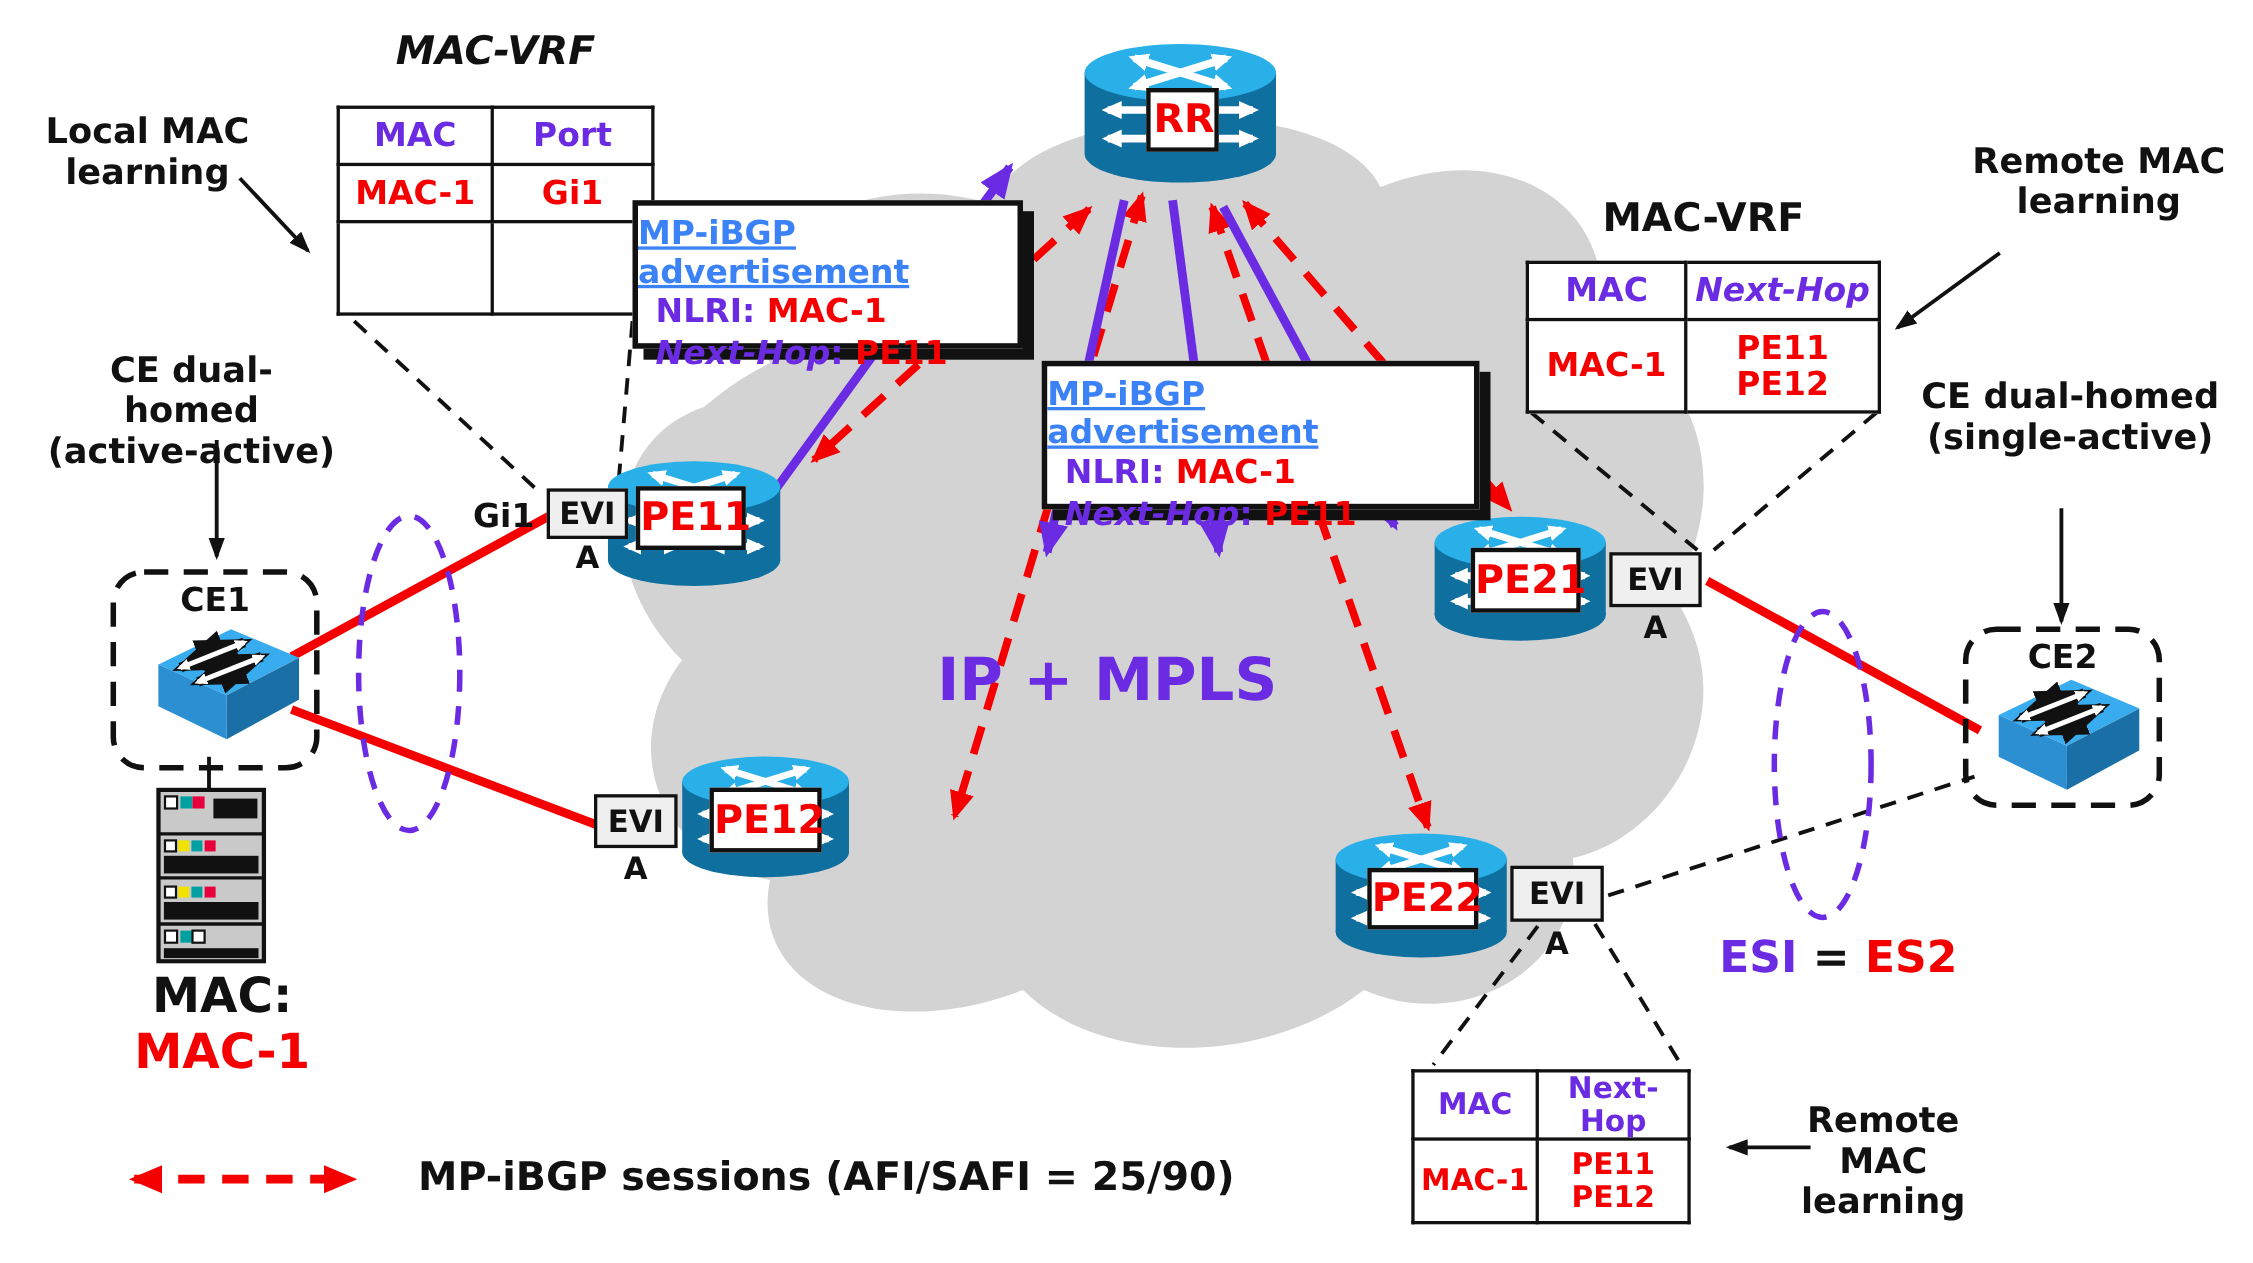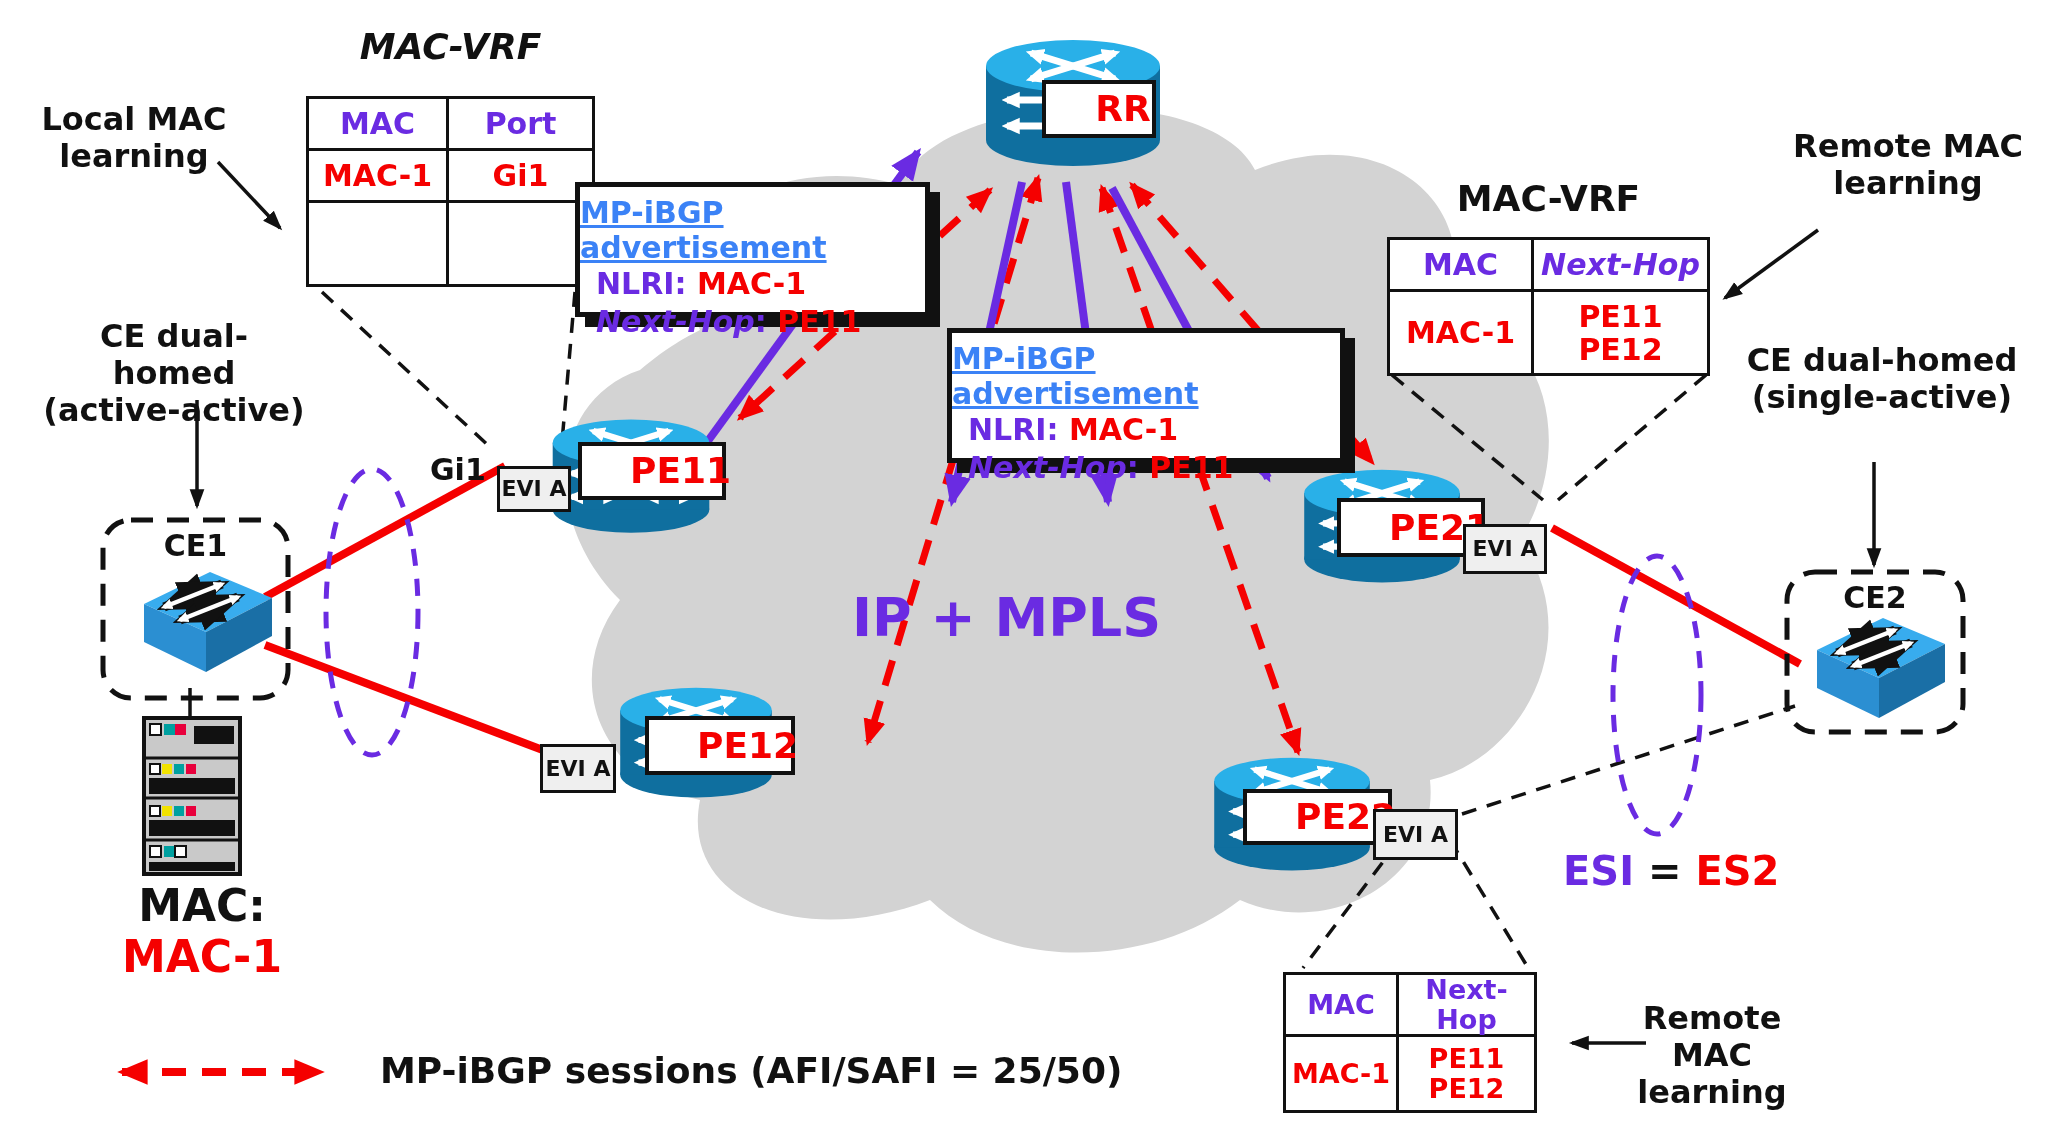--- a/index.html
+++ b/index.html
@@ -18,23 +18,23 @@
   .hdr{color:#6a2be2;font-size:30px;}
   .val{color:#f50000;font-size:30px;}
   
   .advert{background:#fff;border:5px solid #111;box-shadow:10px 10px 0 #111;z-index:3;}
   .advert .atitle{display:block;color:#3b82f6;font-weight:bold;font-size:30px;
                   text-decoration:underline;text-decoration-thickness:3px;margin-top:8px;}
   .advert .aline{display:block;font-weight:bold;font-size:30px;margin-left:16px;line-height:1.25;}
   .pur{color:#6a2be2;} .red{color:#f50000;} .blk{color:#111;}
   
   .nodebox{background:#fff;border:4px solid #111;color:#f50000;font-weight:bold;font-size:36px;
-           text-align:center;line-height:1.2;z-index:4;padding-left:48px;}
-  .evibox{background:#efefef;border:3px solid #111;color:#111;font-weight:bold;font-size:22px;
-          text-align:center;line-height:1.5;z-index:4;margin-top:22px;}
+           text-align:right;line-height:1.2;z-index:4;}
+  .evibox{background:#efefef;border:3px solid #111;color:#111;font-weight:bold;font-size:28px;
+          text-align:center;line-height:1.5;z-index:4;}
   .esi{font-size:40px;font-weight:bold;z-index:4;}
   .cloud-label{color:#6a2be2;font-weight:bold;font-size:54px;z-index:2;}
   .ce-name{color:#111;font-weight:bold;font-size:30px;text-align:center;}
   .gi{color:#111;font-weight:bold;font-size:30px;}
   .legend-text{color:#111;font-weight:bold;font-size:36px;}
 </style>
 </head>
 <body>
 
 <div id="stage">
@@ -266,15 +266,15 @@
     <span class="blk">MAC:</span>
     <span class="red">MAC-1</span>
   </div>
 
   <div class="abs esi" style="left:1563px;top:848px;">
     <span class="pur">ESI</span>
     <span class="blk">=</span>
     <span class="red">ES2</span>
   </div>
 
-  <div class="abs legend-text" style="left:380px;top:1050px;">MP-iBGP sessions (AFI/SAFI = 25/50)</div>
+  <div class="abs legend-text" style="left:380px;top:1050px;">MP-iBGP sessions (AFI/SAFI = 25/90)</div>
 
 </div>
 
 </body></html>

